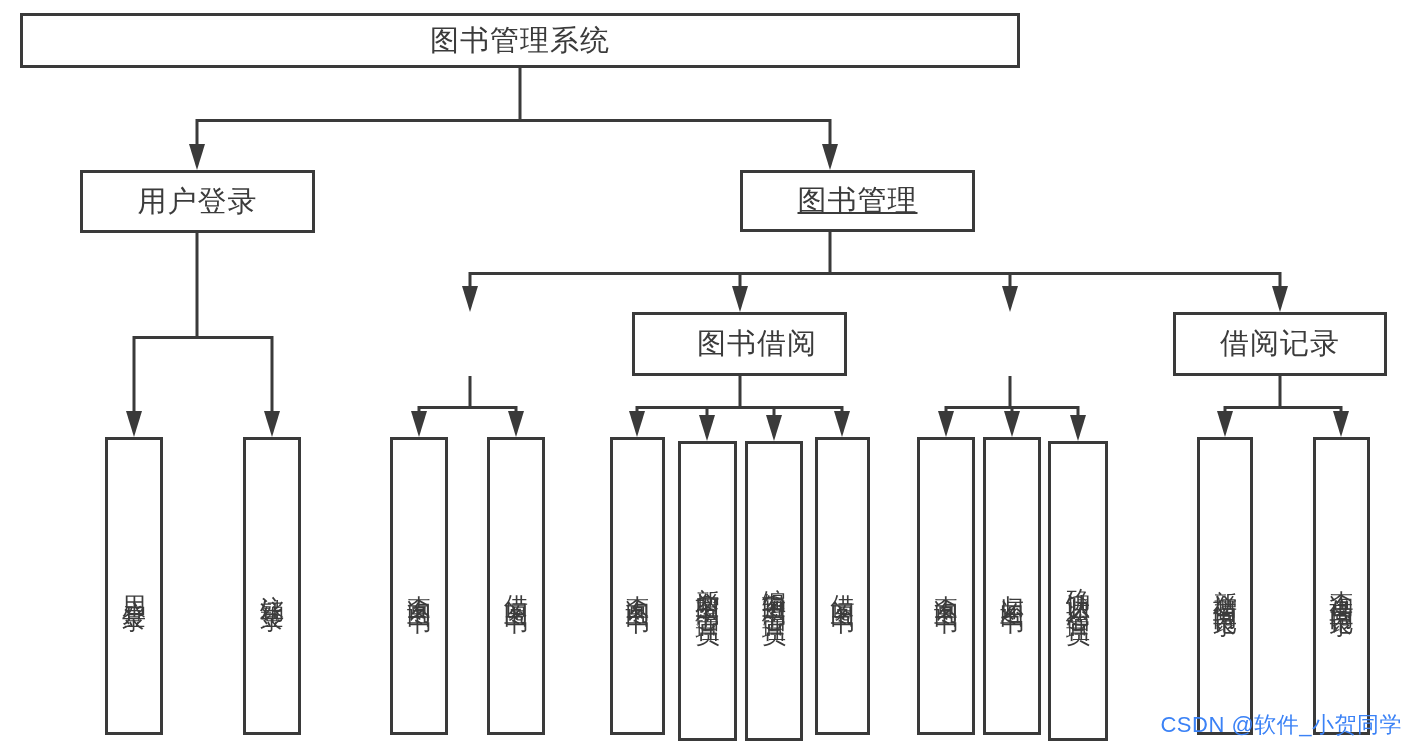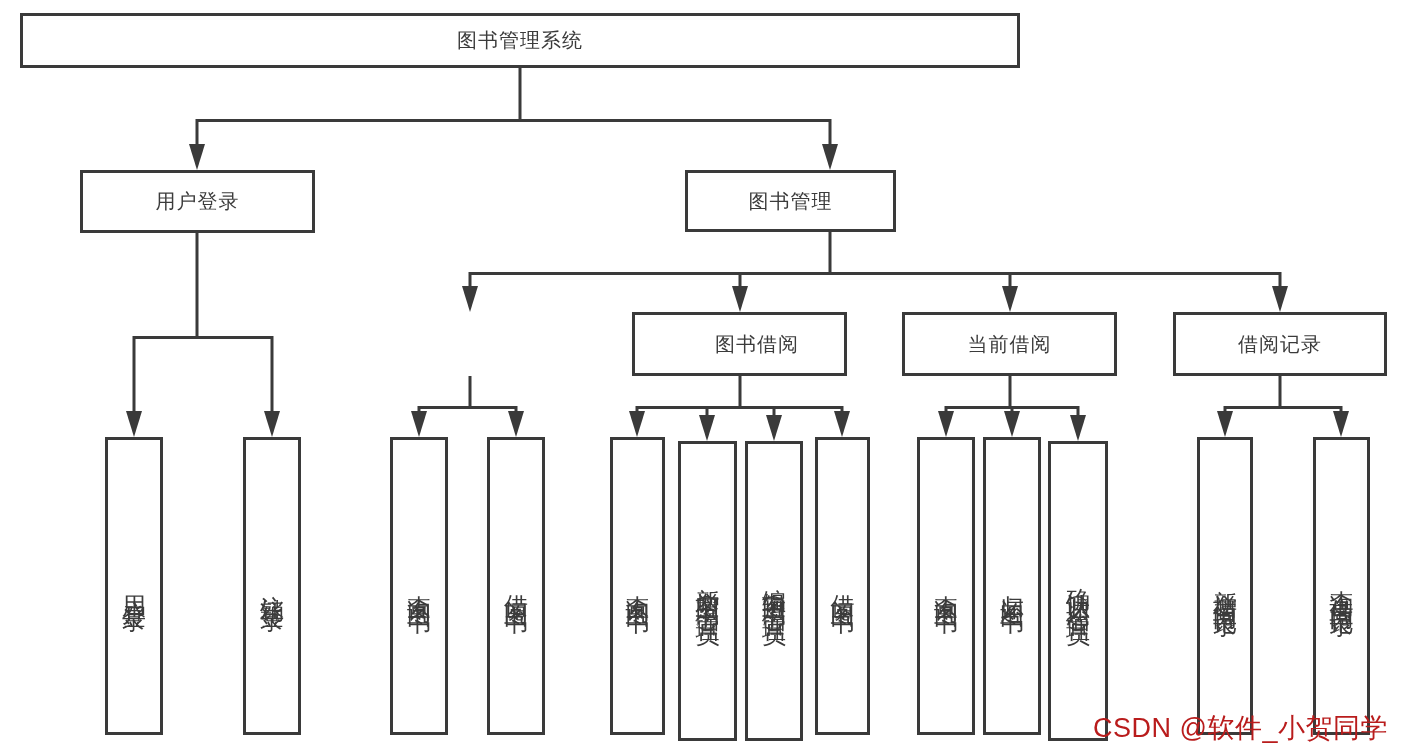--- a/index.html
+++ b/index.html
@@ -13,21 +13,21 @@
   }
   .node {
     position: absolute;
     box-sizing: border-box;
     border: 3px solid #3a3a3a;
     background: #ffffff;
     color: #3b3b3b;
     display: flex;
     align-items: center;
     justify-content: center;
-    font-size: 20px;
+    font-size: 29px;
     letter-spacing: 1px;
     z-index: 2;
   }
   .node.vert {
     writing-mode: vertical-rl;
     text-orientation: mixed;
     font-size: 24px;
     letter-spacing: 5px;
     line-height: 1;
     text-align: center;
@@ -41,24 +41,24 @@
     stroke: #3a3a3a;
     stroke-width: 3;
     fill: none;
   }
   #connectors polygon.head {
     fill: #3a3a3a;
     stroke: none;
   }
   .watermark {
     position: absolute;
-    right: 17px;
+    right: 3px;
     top: 710px;
-    font-size: 27px;
-    color: #b91c1c;
+    font-size: 22px;
+    color: #3b82f6;
     letter-spacing: 0.5px;
     z-index: 3;
     white-space: nowrap;
   }
 </style>
 </head>
 <body>
 
 <div id="stage">
 
@@ -88,24 +88,23 @@
     <polygon class="head" points="938,411 954,411 946,437"></polygon>
     <polygon class="head" points="1004,411 1020,411 1012,437"></polygon>
     <polygon class="head" points="1070,415 1086,415 1078,441"></polygon>
     <polygon class="head" points="1217,411 1233,411 1225,437"></polygon>
     <polygon class="head" points="1333,411 1349,411 1341,437"></polygon>
   </svg>
 
   <div class="node" style="left:20px; top:13px; width:1000px; height:55px;">图书管理系统</div>
 
   <div class="node" style="left:80px; top:170px; width:235px; height:63px;">用户登录</div>
-  <div class="node" style="left:685px; top:170px; width:211px; height:62px;">图书管理</div>
+  <div class="node" style="left:740px; top:170px; width:235px; height:62px;text-decoration:underline;">图书管理</div>
 
   <div class="node" style="left:632px; top:312px; width:215px; height:64px;padding-left:35px;">图书借阅</div>
-  <div class="node" style="left:902px; top:312px; width:215px; height:64px;">当前借阅</div>
   <div class="node" style="left:1173px; top:312px; width:214px; height:64px;text-align:center;">借阅记录</div>
 
   <div class="node vert" style="left:105px; top:437px; width:58px; height:298px;">用户登录</div>
   <div class="node vert" style="left:243px; top:437px; width:58px; height:298px;">注销登录</div>
 
   <div class="node vert" style="left:390px; top:437px; width:58px; height:298px;">查询图书</div>
   <div class="node vert" style="left:487px; top:437px; width:58px; height:298px;">借阅图书</div>
 
   <div class="node vert" style="left:610px; top:437px; width:55px; height:298px;">查询图书</div>
   <div class="node vert" style="left:678px; top:441px; width:59px; height:300px;">新增图书（管理员）</div>

